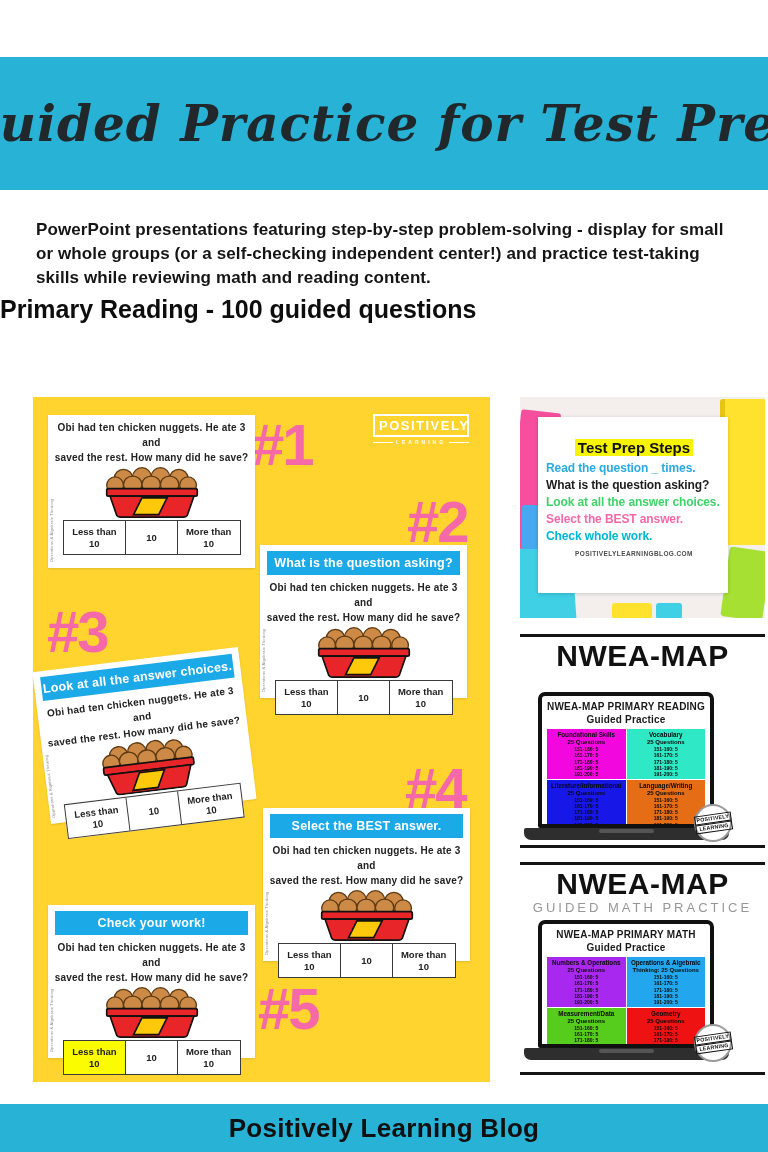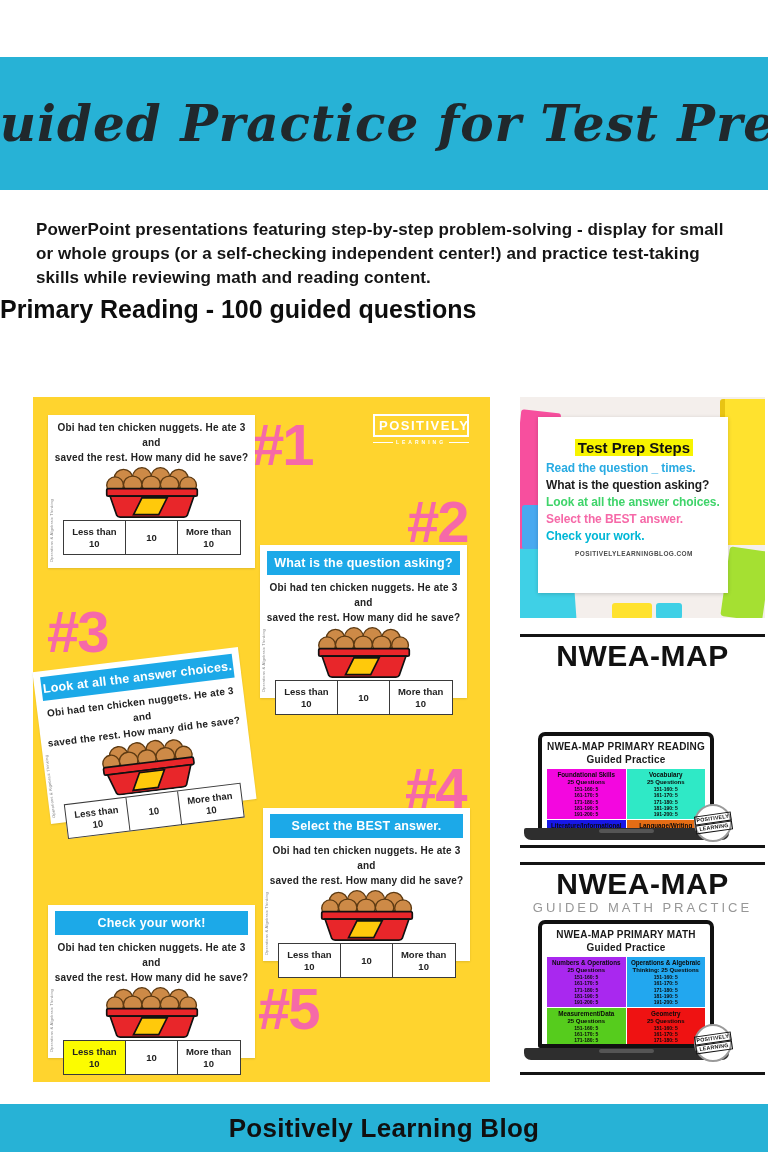--- a/index.html
+++ b/index.html
@@ -281,29 +281,29 @@
     <div class="binder b-yellow"></div>
     <div class="binder b-green"></div>
     <div class="binder b-strip1"></div>
     <div class="binder b-strip2"></div>
     <div class="steps-card">
       <h3 class="steps-title"><mark>Test Prep Steps</mark></h3>
       <div class="step" style="color: rgb(41, 171, 226);">Read the question _ times.</div>
       <div class="step" style="color: rgb(29, 29, 29);">What is the question asking?</div>
       <div class="step" style="color: rgb(63, 212, 106);">Look at all the answer choices.</div>
       <div class="step" style="color: rgb(246, 105, 168);">Select the BEST answer.</div>
-      <div class="step" style="color: rgb(0, 183, 214);">Check your work.</div>
+      <div class="step" style="color: rgb(0, 183, 214);">Check whole work.</div>
       <div class="steps-site">POSITIVELYLEARNINGBLOG.COM</div>
     </div>
   </section>
 
   <div class="rule" style="top:634px;"></div>
   <div class="brand" style="top:639px;">NWEA-MAP</div>
 
-  <div class="screen" style="top:732px;height:103px;">
+  <div class="screen" style="top:692px;height:136px;">
     <div class="scr-title">
       <span>NWEA-MAP PRIMARY READING</span><br><span>Guided Practice</span>
     </div>
     <div class="quad-grid">
       <div class="quad" style="background: rgb(243, 7, 223);">
         <div class="q-head">Foundational Skills</div>
         <div class="q-sub">25 Questions</div>
         <div class="q-rows">
             <div>151-160: 5</div>
             <div>161-170: 5</div>

